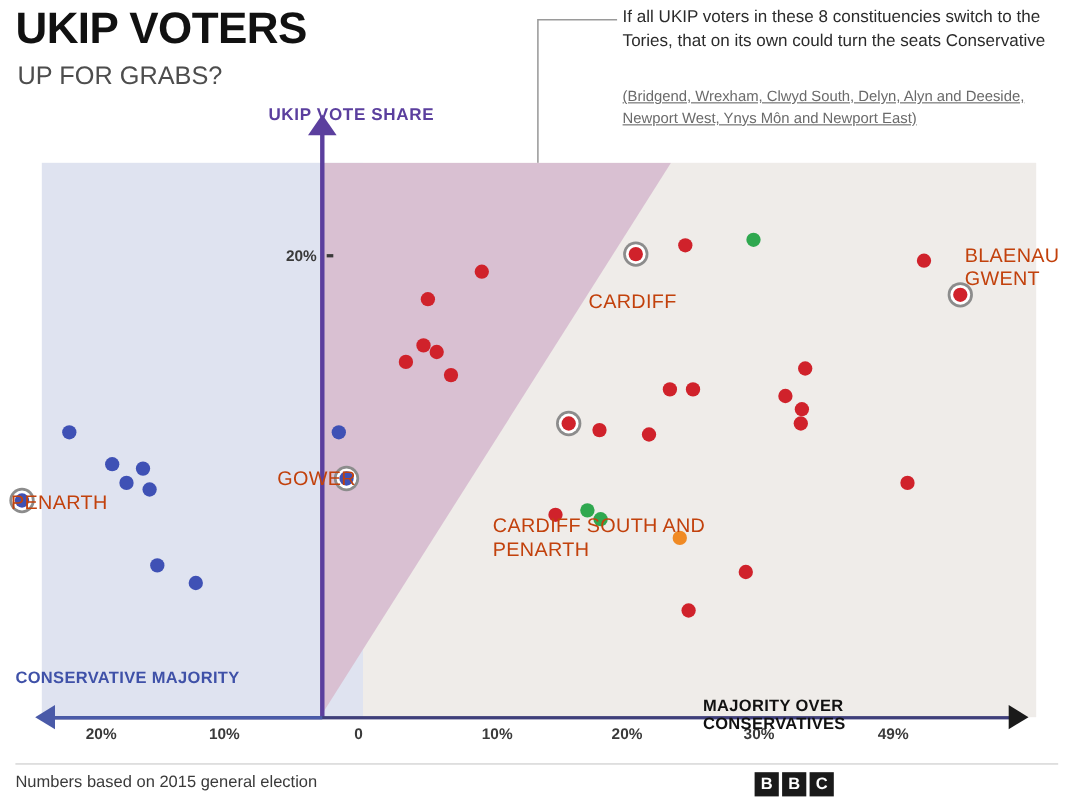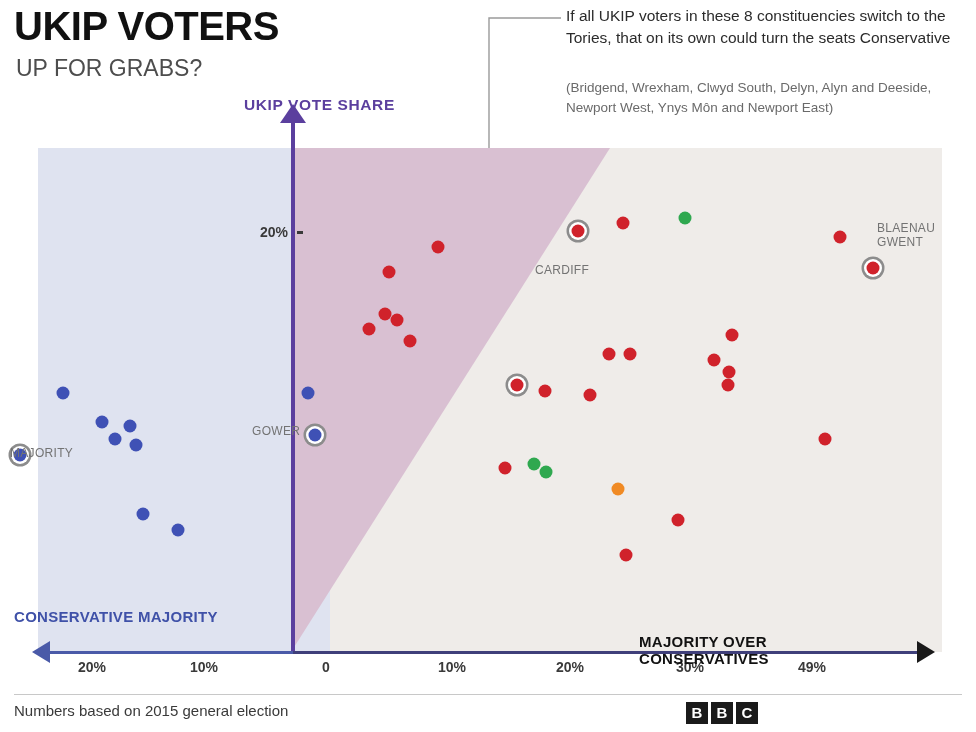--- a/index.html
+++ b/index.html
@@ -51,20 +51,21 @@
     color: #2b2b2b;
   }
   .annot-sub {
     position: absolute;
     left: 566px;
     top: 78px;
     width: 390px;
     font-size: 13.5px;
     line-height: 1.48;
     color: #6a6a6a;
+    text-decoration: underline;
   }
 
   
   .panel {
     position: absolute;
     left: 38px;
     top: 148px;
     width: 904px;
     height: 504px;
   }
@@ -192,22 +193,22 @@
     border-radius: 50%;
     transform: translate(-50%, -50%);
   }
   .dot.ringed {
     box-shadow: 0 0 0 2.5px #ffffff, 0 0 0 5px #8c8c8c;
   }
 
   
   .plabel {
     position: absolute;
-    font-size: 12px;
-    color: #737373;
+    font-size: 18px;
+    color: #c2410c;
     letter-spacing: 0.3px;
     line-height: 1.15;
     white-space: pre-line;
   }
 
   
   .footer-rule {
     position: absolute;
     left: 14px;
     top: 694px;
@@ -321,23 +322,24 @@
       <div class="dot" style="left: 728.848px; top: 372.28px; background: rgb(208, 34, 43);"></div>
       <div class="dot" style="left: 825.488px; top: 438.84px; background: rgb(208, 34, 43);"></div>
       <div class="dot" style="left: 839.984px; top: 237.08px; background: rgb(208, 34, 43);"></div>
       <div class="dot ringed" style="left: 872.6px; top: 268.28px; background: rgb(208, 34, 43);"></div>
       <div class="dot" style="left: 534.36px; top: 463.8px; background: rgb(47, 168, 79);"></div>
       <div class="dot" style="left: 546.44px; top: 472.12px; background: rgb(47, 168, 79);"></div>
       <div class="dot" style="left: 685.36px; top: 218.36px; background: rgb(47, 168, 79);"></div>
       <div class="dot" style="left: 617.712px; top: 488.76px; background: rgb(240, 138, 36);"></div>
     </div>
 
-  <div class="plabel" style="left:10px; top:447px;">MAJORITY</div>
+  <div class="plabel" style="left:10px; top:447px;">PENARTH</div>
   <div class="plabel" style="left:252px; top:425px;">GOWER</div>
   <div class="plabel" style="left:535px; top:264px;">CARDIFF</div>
+  <div class="plabel" style="left:448px; top:468px; width:200px;">CARDIFF SOUTH AND PENARTH</div>
   <div class="plabel" style="left:877px; top:222px; width:90px;">BLAENAU GWENT</div>
 
   <div class="footer-rule"></div>
   <div class="footer-text">Numbers based on 2015 general election</div>
   <div class="bbc-blocks">
     <span>B</span>
     <span>B</span>
     <span>C</span>
   </div>
 </div>

